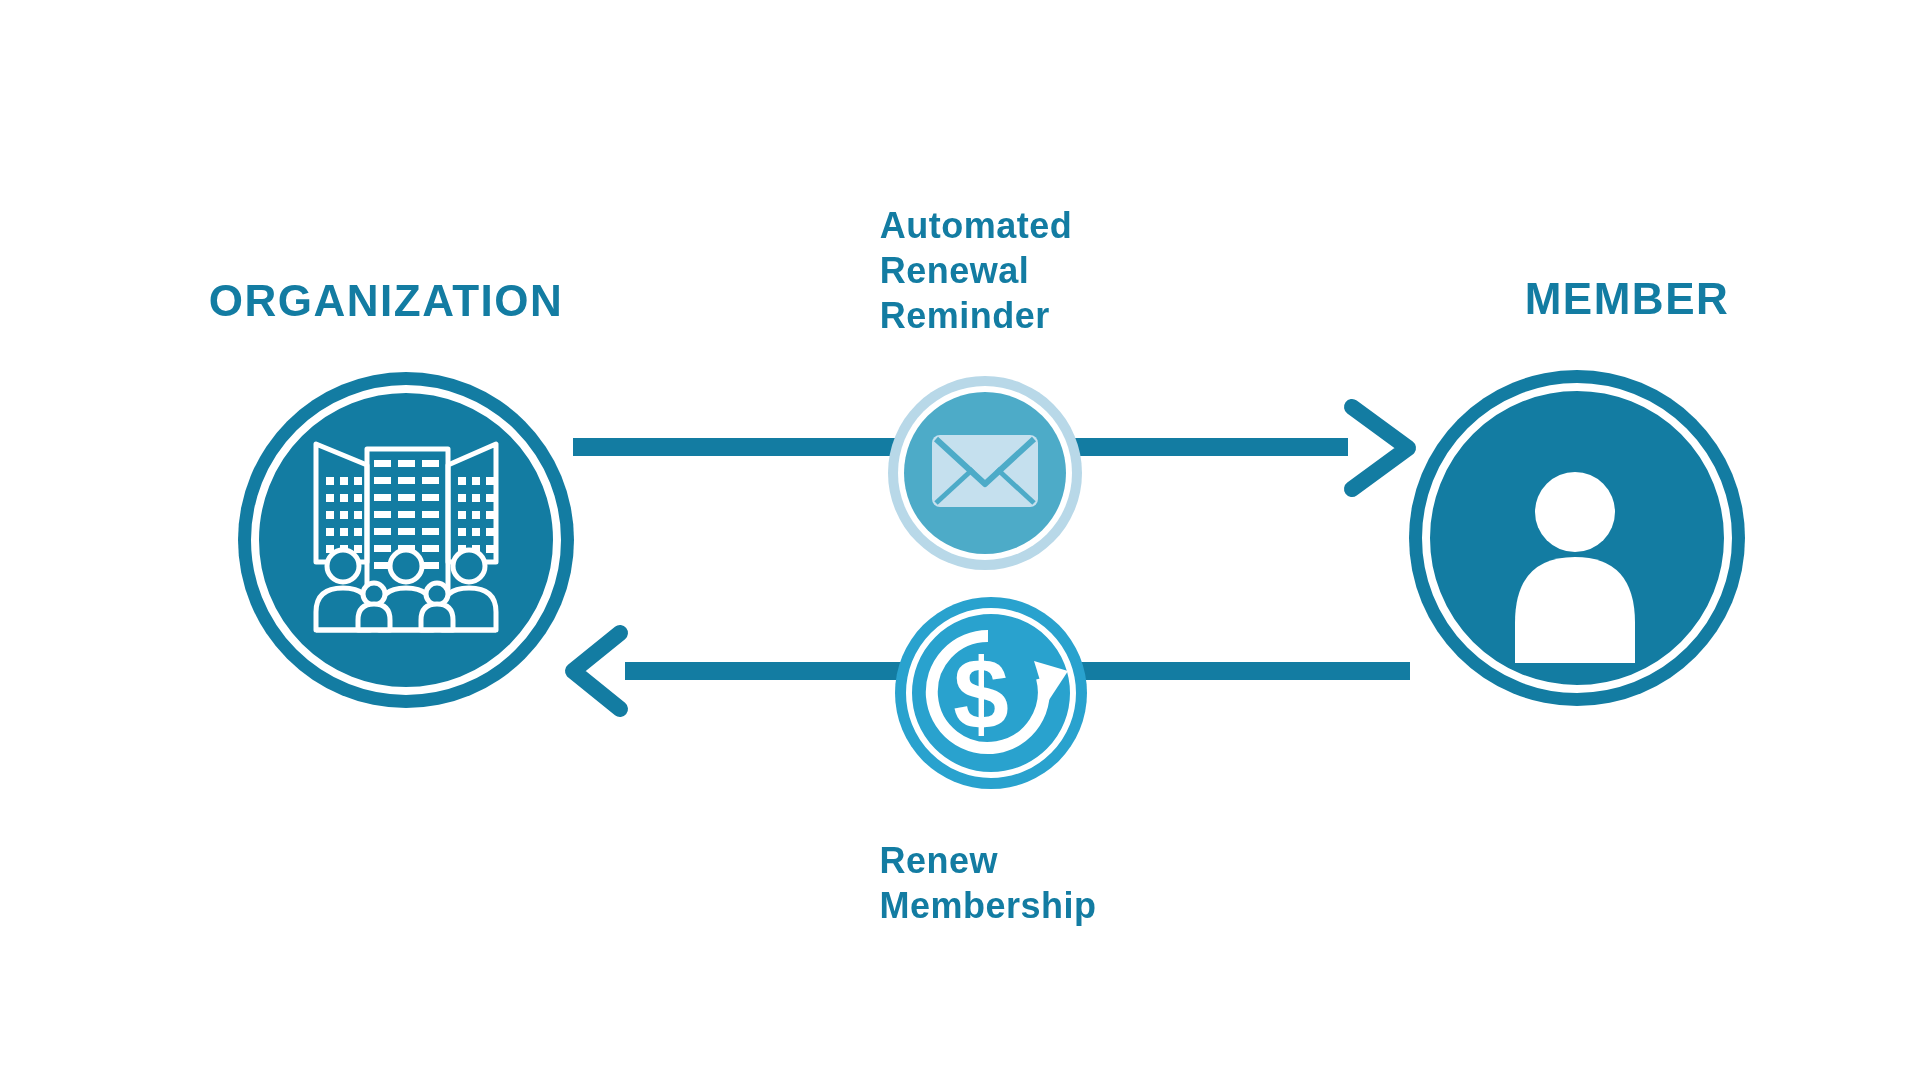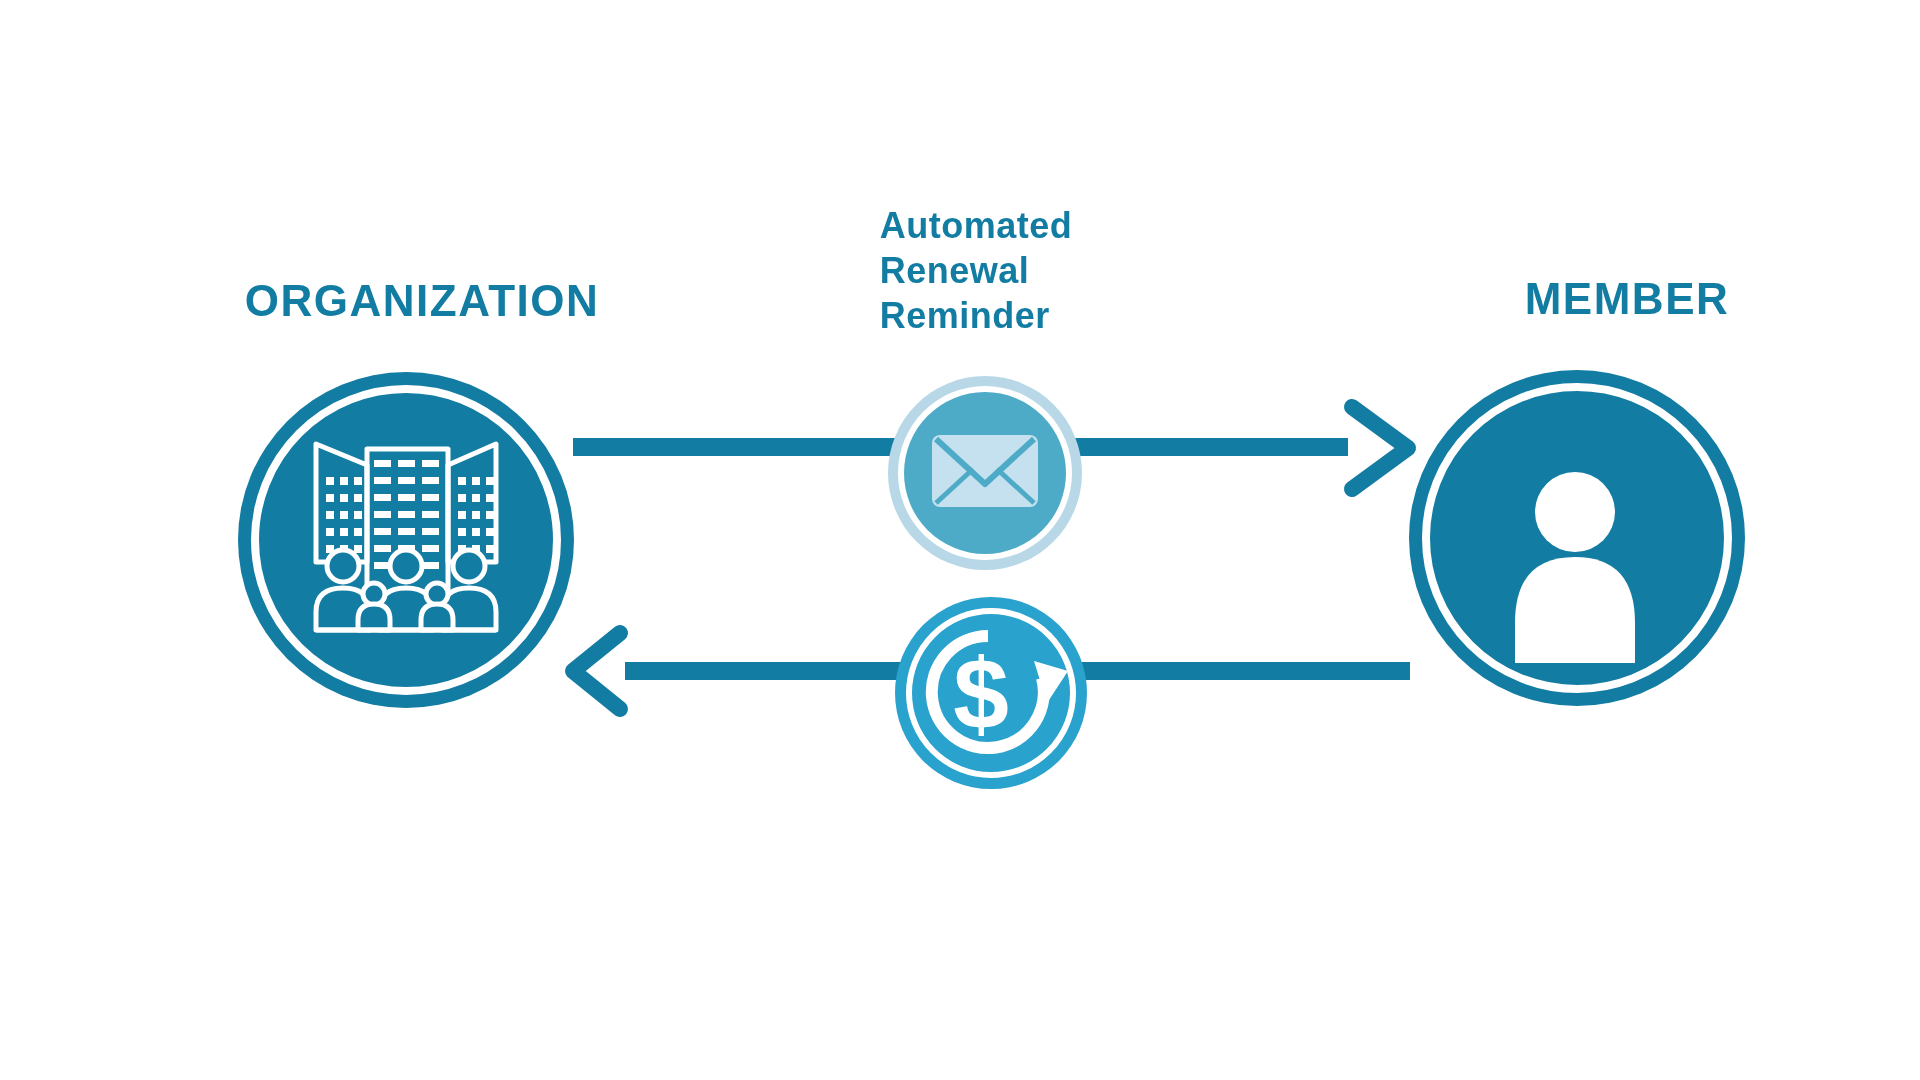--- a/index.html
+++ b/index.html
@@ -28,28 +28,30 @@
     <g stroke="var(--dark-teal,#137CA2)" fill="none">
       <line x1="573" y1="447" x2="1348" y2="447" stroke-width="18"></line>
       <polyline points="1352,407 1408,448 1352,489" stroke-width="16" stroke-linecap="round" stroke-linejoin="round"></polyline>
     </g>
     <g stroke="var(--dark-teal,#137CA2)" fill="none">
       <line x1="1410" y1="671" x2="625" y2="671" stroke-width="18"></line>
       <polyline points="620,633 573,671 620,709" stroke-width="16" stroke-linecap="round" stroke-linejoin="round"></polyline>
     </g>
   </svg>
 
-  <div class="abs entity-label" style="left:386px;top:276px;margin-left:36px;">ORGANIZATION</div>
+  <div class="abs entity-label" style="left:386px;top:276px;">ORGANIZATION</div>
 
   <div class="abs entity-label" style="left:1627px;top:274px;">MEMBER</div>
 
   <div class="abs flow-label" style="left:976px;top:203px;">Automated
 Renewal
 Reminder</div>
 
+  <div class="abs flow-label" style="left:988px;top:838px;">Renew
+Membership</div>
 
   <svg class="abs" style="left:238px;top:372px;" width="336" height="336" viewBox="0 0 336 336">
     <circle cx="168" cy="168" r="168" fill="var(--dark-teal,#137CA2)"></circle>
     <circle cx="168" cy="168" r="151" fill="none" stroke="#fff" stroke-width="8"></circle>
 
     <g stroke="#fff" stroke-width="5" fill="none" stroke-linejoin="round">
       <polygon points="78,190 78,72 129,93 129,190"></polygon>
       <polygon points="210,93 258,72 258,190 210,190"></polygon>
       <rect x="129" y="77" width="81" height="148"></rect>
     </g>

